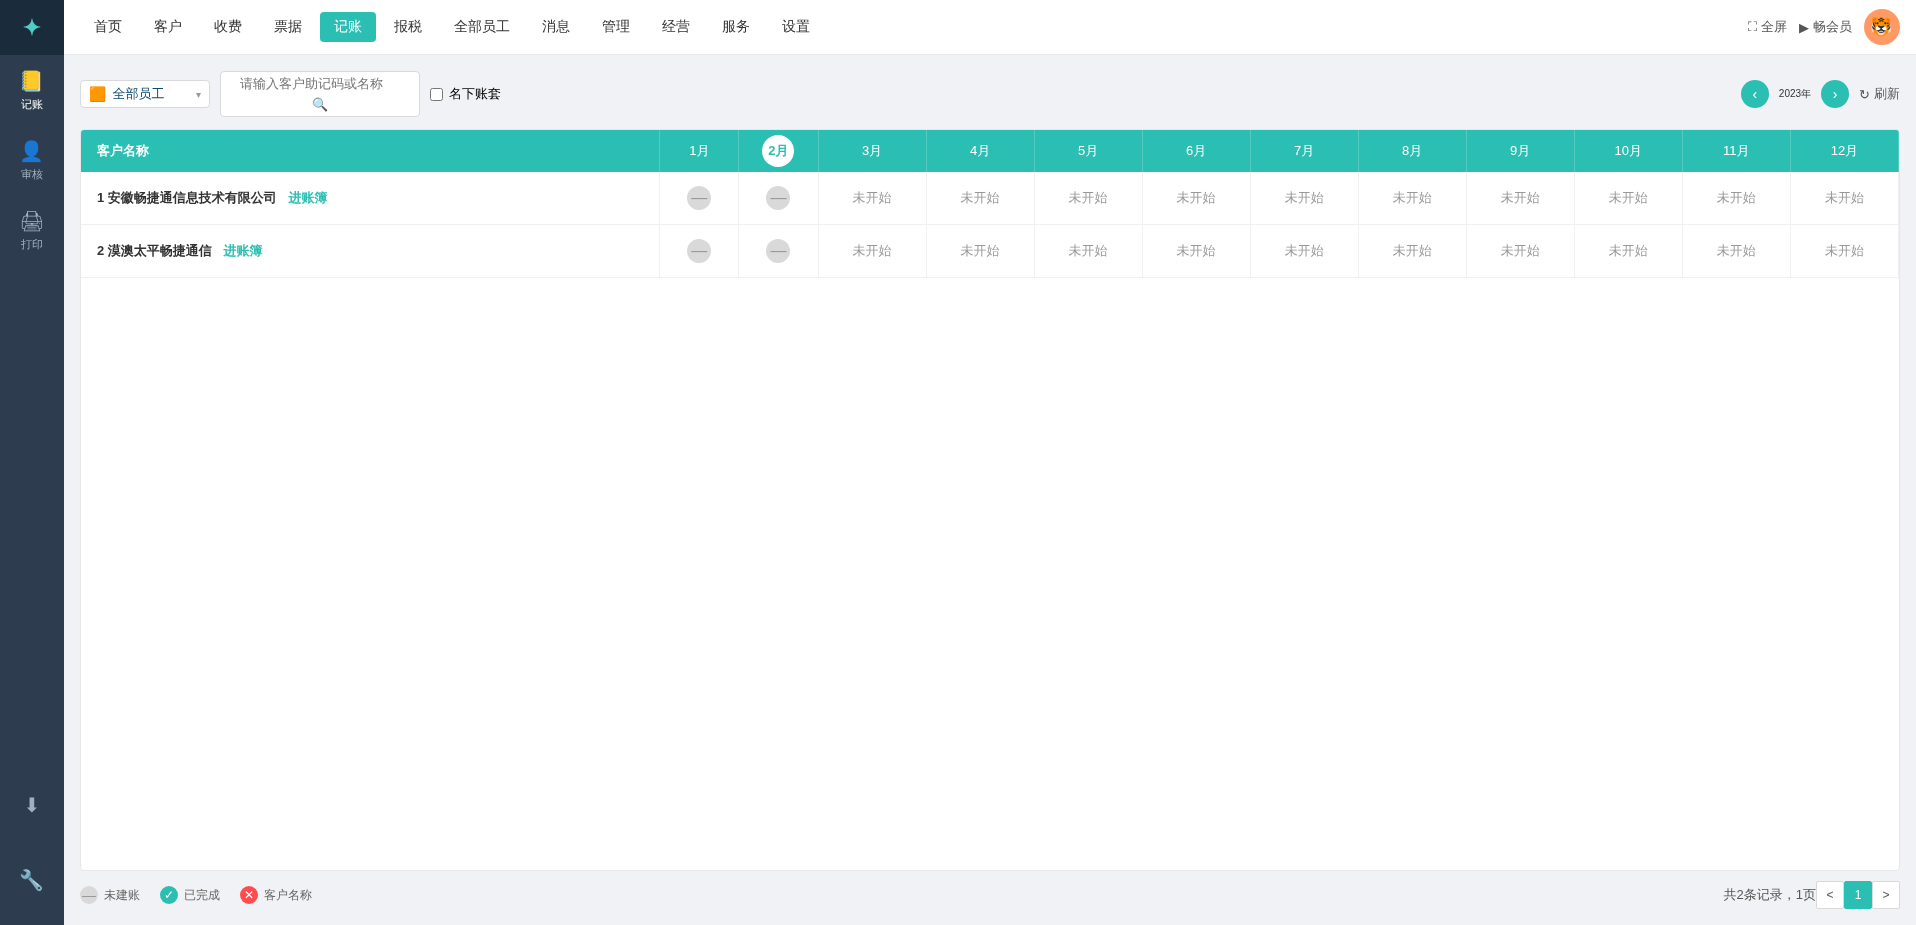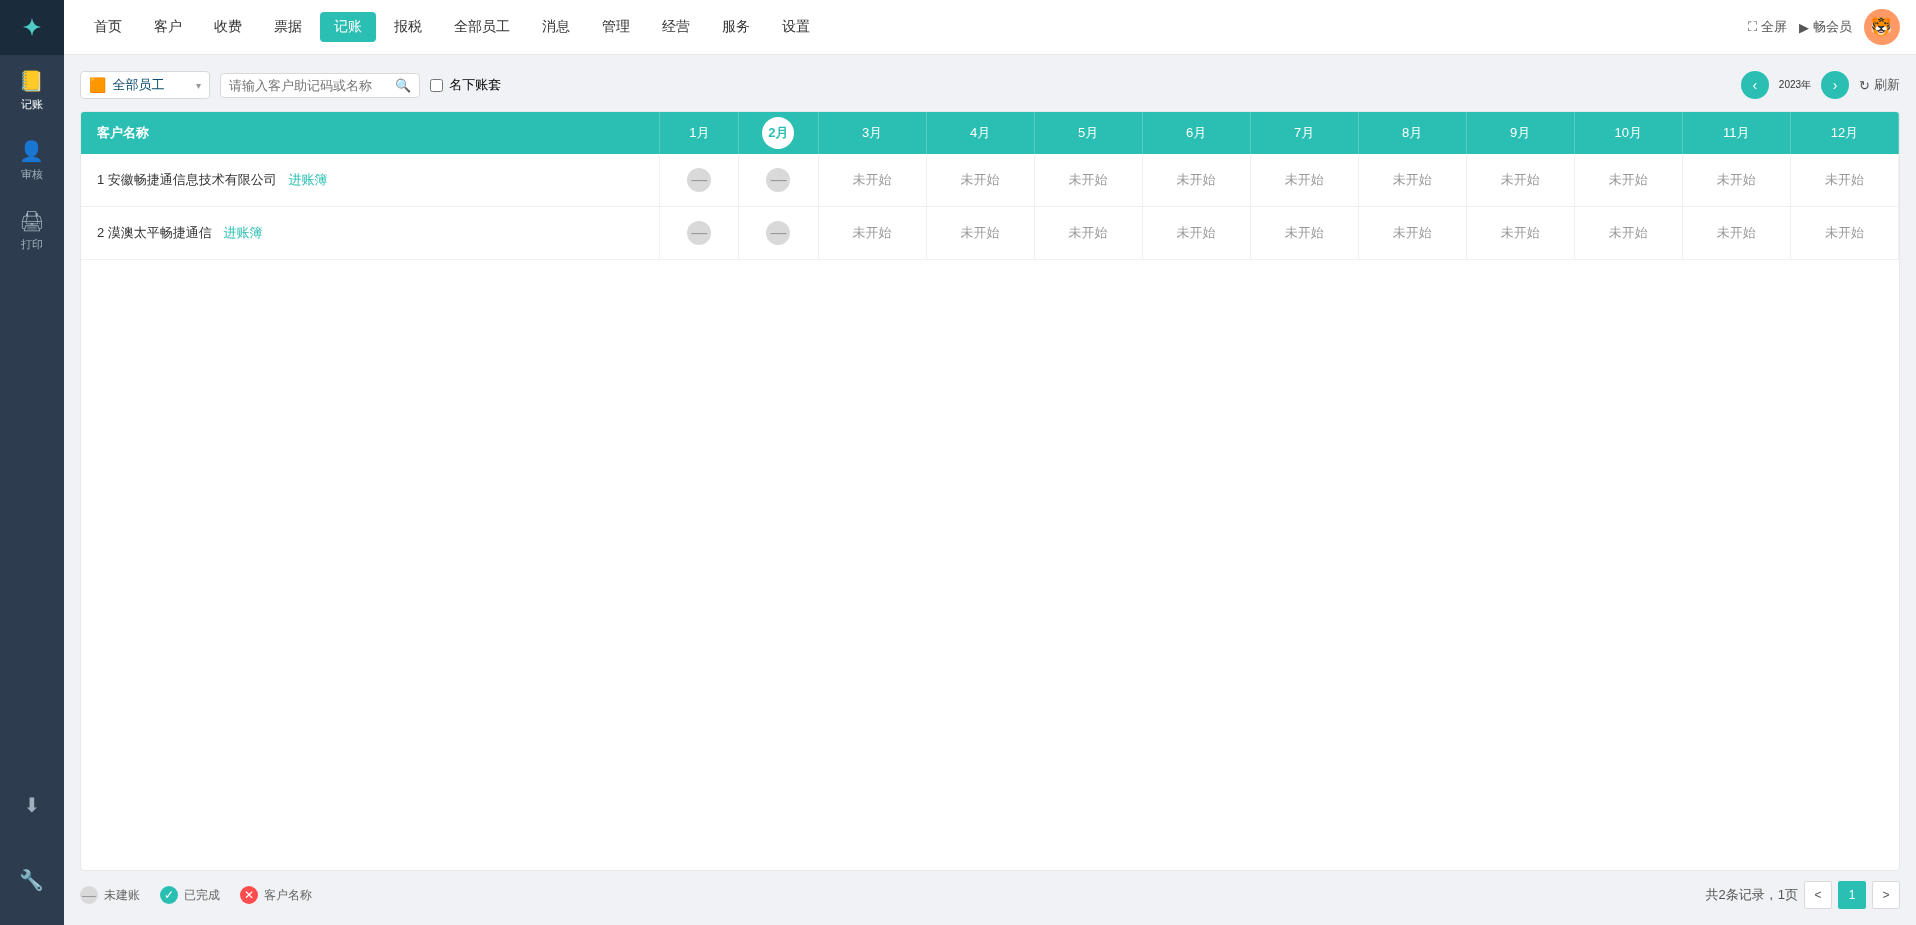--- a/index.html
+++ b/index.html
@@ -148,20 +148,21 @@
     .employee-select .chevron { color: #999; font-size: 10px; margin-left: auto; }
     .search-box {
       display: flex;
       align-items: center;
       border: 1px solid #d9d9d9;
       border-radius: 4px;
       background: #fff;
       padding: 4px 8px;
       gap: 6px;
       min-width: 200px;
+      flex-direction: column;
     }
     .search-box input {
       border: none;
       outline: none;
       font-size: 13px;
       color: #999;
       width: 160px;
       background: transparent;
     }
     .search-icon { color: #999; cursor: pointer; }
@@ -245,20 +246,21 @@
     tbody td {
       padding: 14px 8px;
       text-align: center;
       font-size: 13px;
       color: #666;
       border-right: 1px solid #f0f0f0;
     }
     tbody td:first-child {
       text-align: left;
       padding-left: 16px;
+      font-weight: bold;
     }
     .customer-name { color: #333; }
     .link-btn {
       color: #2bbfb3;
       cursor: pointer;
       margin-left: 8px;
     }
     .status-dash {
       display: inline-flex;
       align-items: center;
@@ -295,21 +297,20 @@
       align-items: center;
       justify-content: center;
     }
     .legend-dot.gray { background: #d9d9d9; }
     .legend-dot.teal { background: #2bbfb3; }
     .legend-dot.red { background: #ff4d4f; }
     .footer-spacer { flex: 1; }
     .pagination {
       display: flex;
       align-items: center;
-      gap: 6px;
       font-size: 13px;
       color: #555;
     }
     .page-btn {
       width: 28px;
       height: 28px;
       border: 1px solid #d9d9d9;
       border-radius: 2px;
       display: flex;
       align-items: center;

